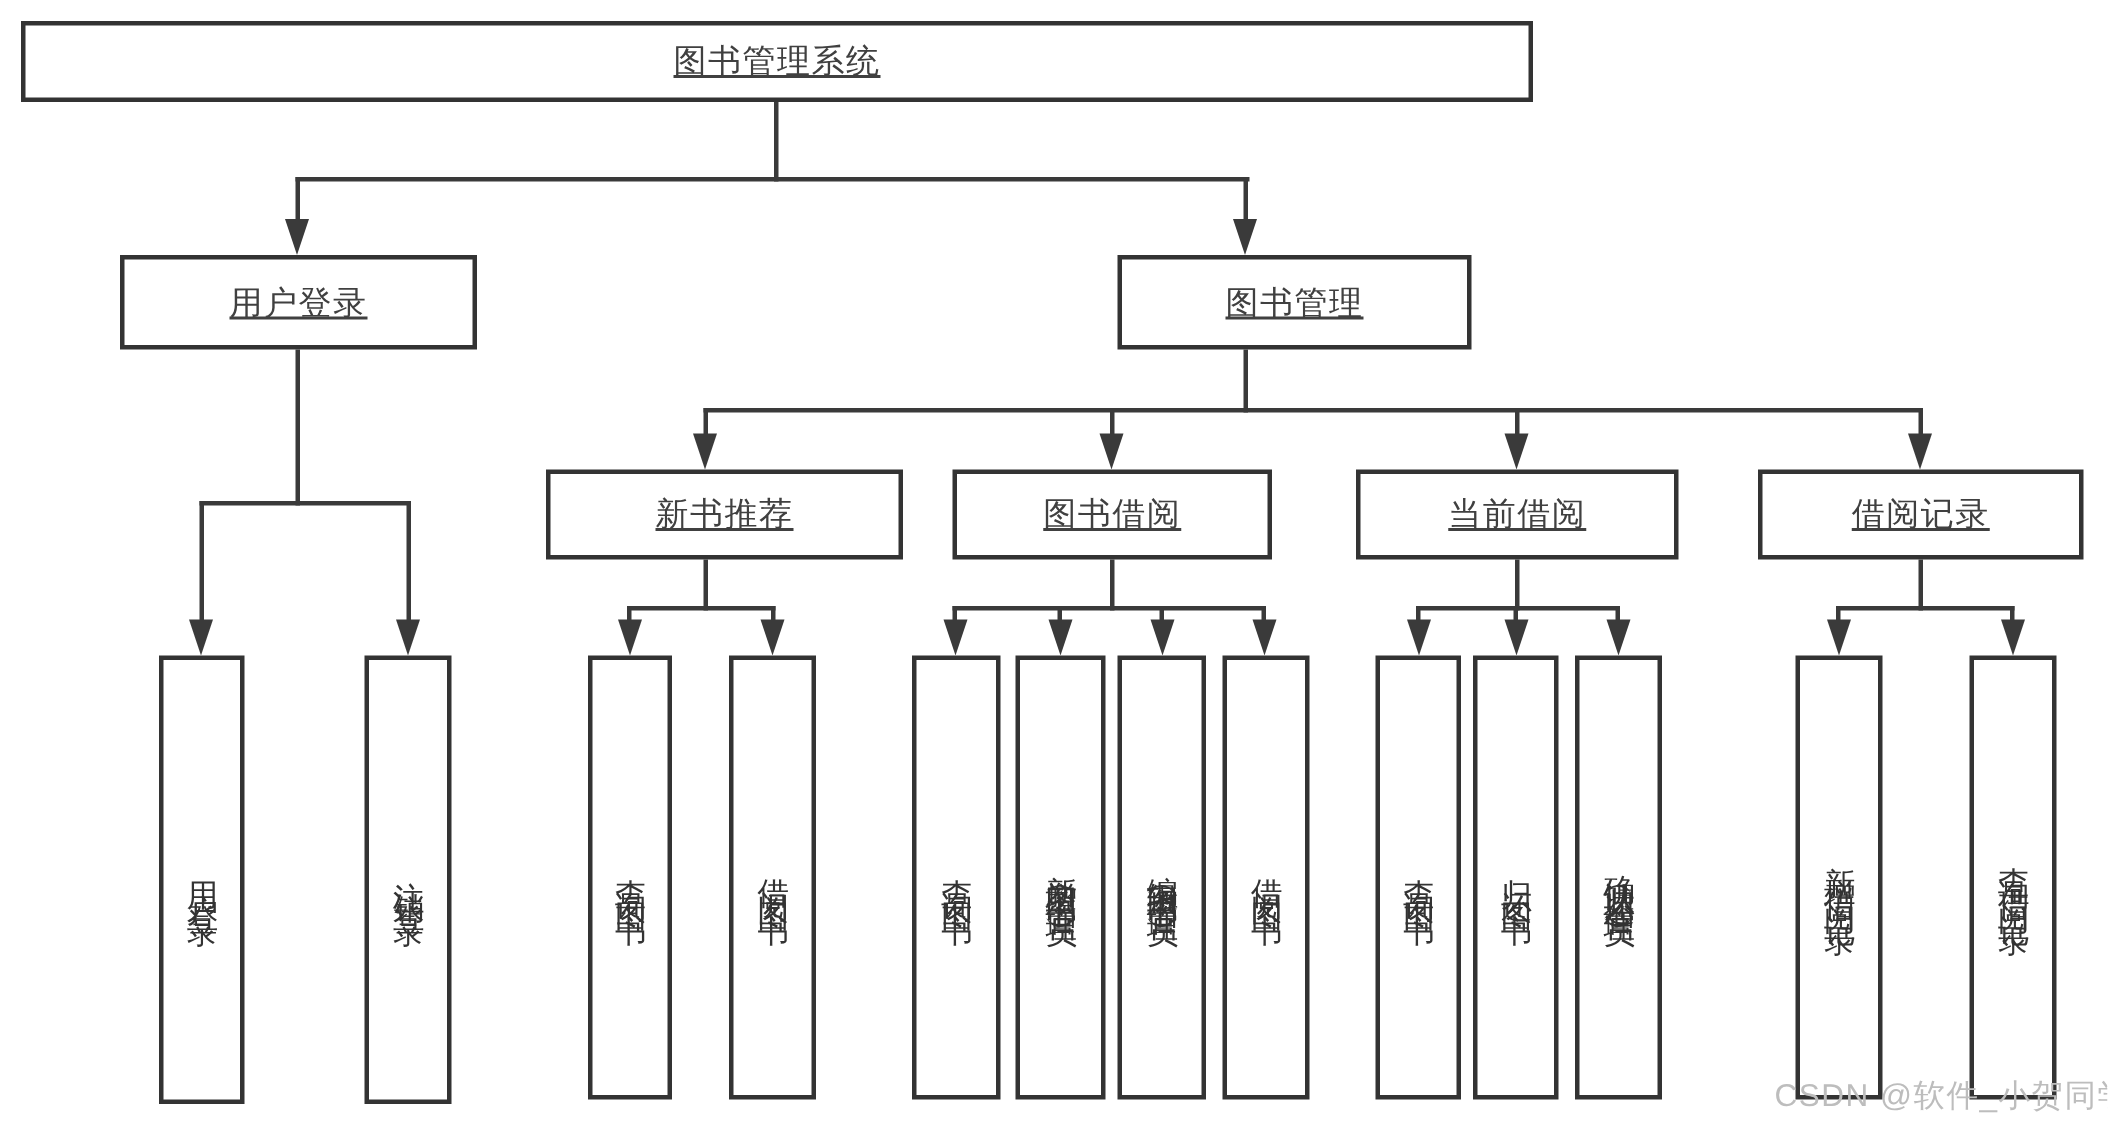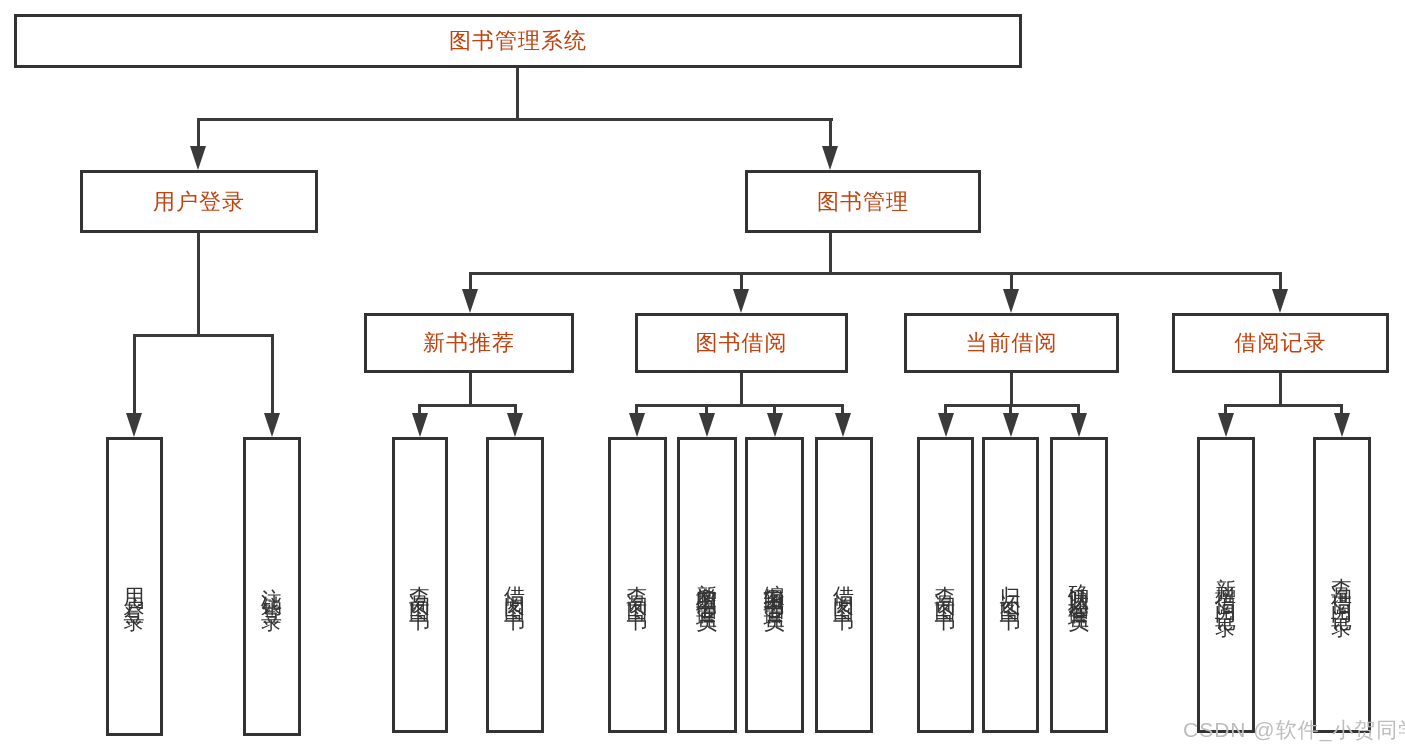--- a/index.html
+++ b/index.html
@@ -19,23 +19,24 @@
     position: absolute;
     box-sizing: border-box;
     border: 3px solid #333333;
     background: #ffffff;
     display: flex;
     align-items: center;
     justify-content: center;
   }
   .hlabel {
     font-size: 22px;
-    color: #c2410c;
+    color: #404040;
     letter-spacing: 1px;
     white-space: nowrap;
+    text-decoration: underline;
   }
   .vlabel {
     writing-mode: vertical-rl;
     text-orientation: mixed;
     font-size: 21px;
     color: #333333;
     letter-spacing: 8px;
     line-height: 1;
     white-space: nowrap;
   }
@@ -98,21 +99,21 @@
   <div class="line" style="left:469px; top:272px; width:813px; height:3px;"></div>
   <div class="line" style="left:469px; top:272px; width:3px; height:21px;"></div>
   <div class="arrow" style="left:462px; top:289px;"></div>
   <div class="line" style="left:740px; top:272px; width:3px; height:21px;"></div>
   <div class="arrow" style="left:733px; top:289px;"></div>
   <div class="line" style="left:1010px; top:272px; width:3px; height:21px;"></div>
   <div class="arrow" style="left:1003px; top:289px;"></div>
   <div class="line" style="left:1279px; top:272px; width:3px; height:21px;"></div>
   <div class="arrow" style="left:1272px; top:289px;"></div>
 
-  <div class="box" style="left:364px; top:313px; width:210px; height:60px;">
+  <div class="box" style="left:364px; top:313px; width:238px; height:60px;">
     <span class="hlabel">新书推荐</span>
   </div>
   <div class="box" style="left:904px; top:313px; width:215px; height:60px;">
     <span class="hlabel">当前借阅</span>
   </div>
   <div class="box" style="left:635px; top:313px; width:213px; height:60px;">
     <span class="hlabel">图书借阅</span>
   </div>
   <div class="box" style="left:1172px; top:313px; width:217px; height:60px;">
     <span class="hlabel">借阅记录</span>

